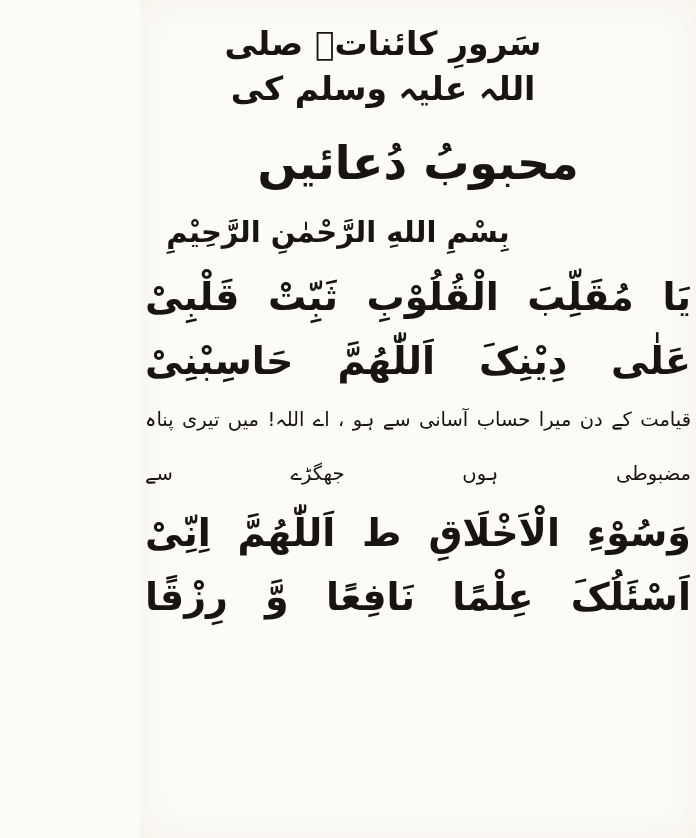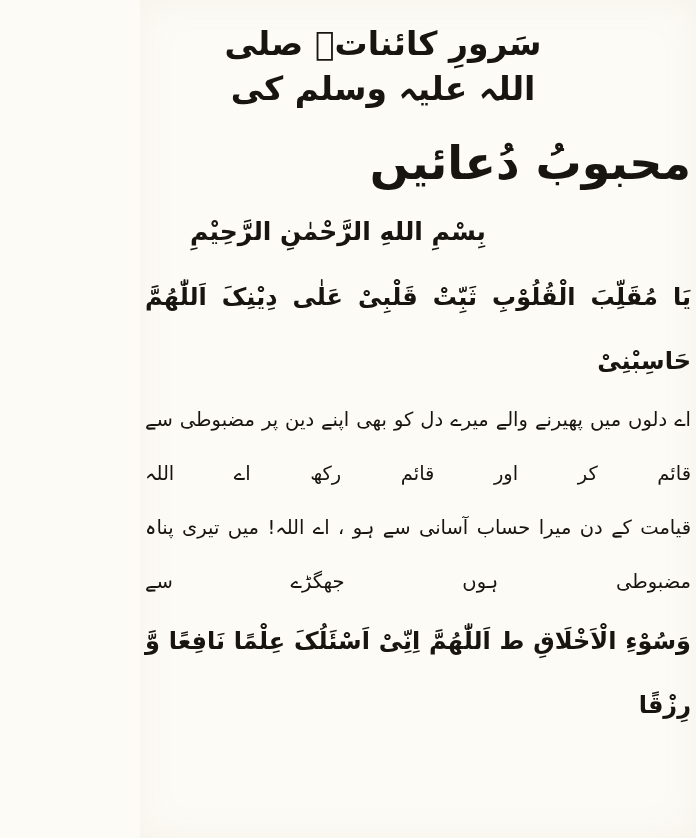--- a/index.html
+++ b/index.html
@@ -31,37 +31,38 @@
     line-height: 1.35;
     font-weight: 700;
     text-align: center;
     letter-spacing: 1px;
   }
   .title2 {
     margin: 0 0 20px 0;
     font-size: 46px;
     line-height: 1.25;
     font-weight: 700;
+    text-align: center;
   }
   .bismillah {
     margin: 0 0 14px 0;
     padding-right: 160px;
-    font-size: 25px;
+    font-size: 29px;
     line-height: 38px;
     font-weight: 700;
     text-align: center;
   }
   
   .line {
     direction: rtl;
     unicode-bidi: plaintext;
     white-space: pre-wrap;
   }
   .line.arabic {
-    font-size: 24px;
+    font-size: 38px;
     line-height: 64px;
     font-weight: 700;
     text-align: justify;
     text-align-last: justify;
   }
   .line.urdu {
     font-size: 19.5px;
     line-height: 54px;
     font-weight: 400;
     text-align: justify;
@@ -74,20 +75,19 @@
 <div class="page">
 
   <div class="title1">سَرورِ کائناتؑ صلی اللہ علیہ وسلم کی</div>
 
   <div class="title2">محبوبُ دُعائیں</div>
 
   <div class="bismillah">بِسْمِ اللهِ الرَّحْمٰنِ الرَّحِیْمِ</div>
 
   <div class="line arabic">یَا مُقَلِّبَ الْقُلُوْبِ ثَبِّتْ قَلْبِیْ عَلٰی دِیْنِکَ اَللّٰهُمَّ حَاسِبْنِیْ</div>
 
-  <div class="line urdu">اے دلوں میں پھیرنے والے میرے دل کو بھی اپنے دین پر مضبوطی سے قائم کر اور قائم رکھ اے اللہ</div>
 
 
   <div class="line urdu">قیامت کے دن میرا حساب آسانی سے ہو ، اے اللہ! میں تیری پناہ مضبوطی ہوں جھگڑے سے</div>
 
   <div class="line arabic">وَسُوْءِ الْاَخْلَاقِ ط اَللّٰهُمَّ اِنِّیْ اَسْئَلُکَ عِلْمًا نَافِعًا وَّ رِزْقًا</div>
 
 </div>
 
 </body></html>

